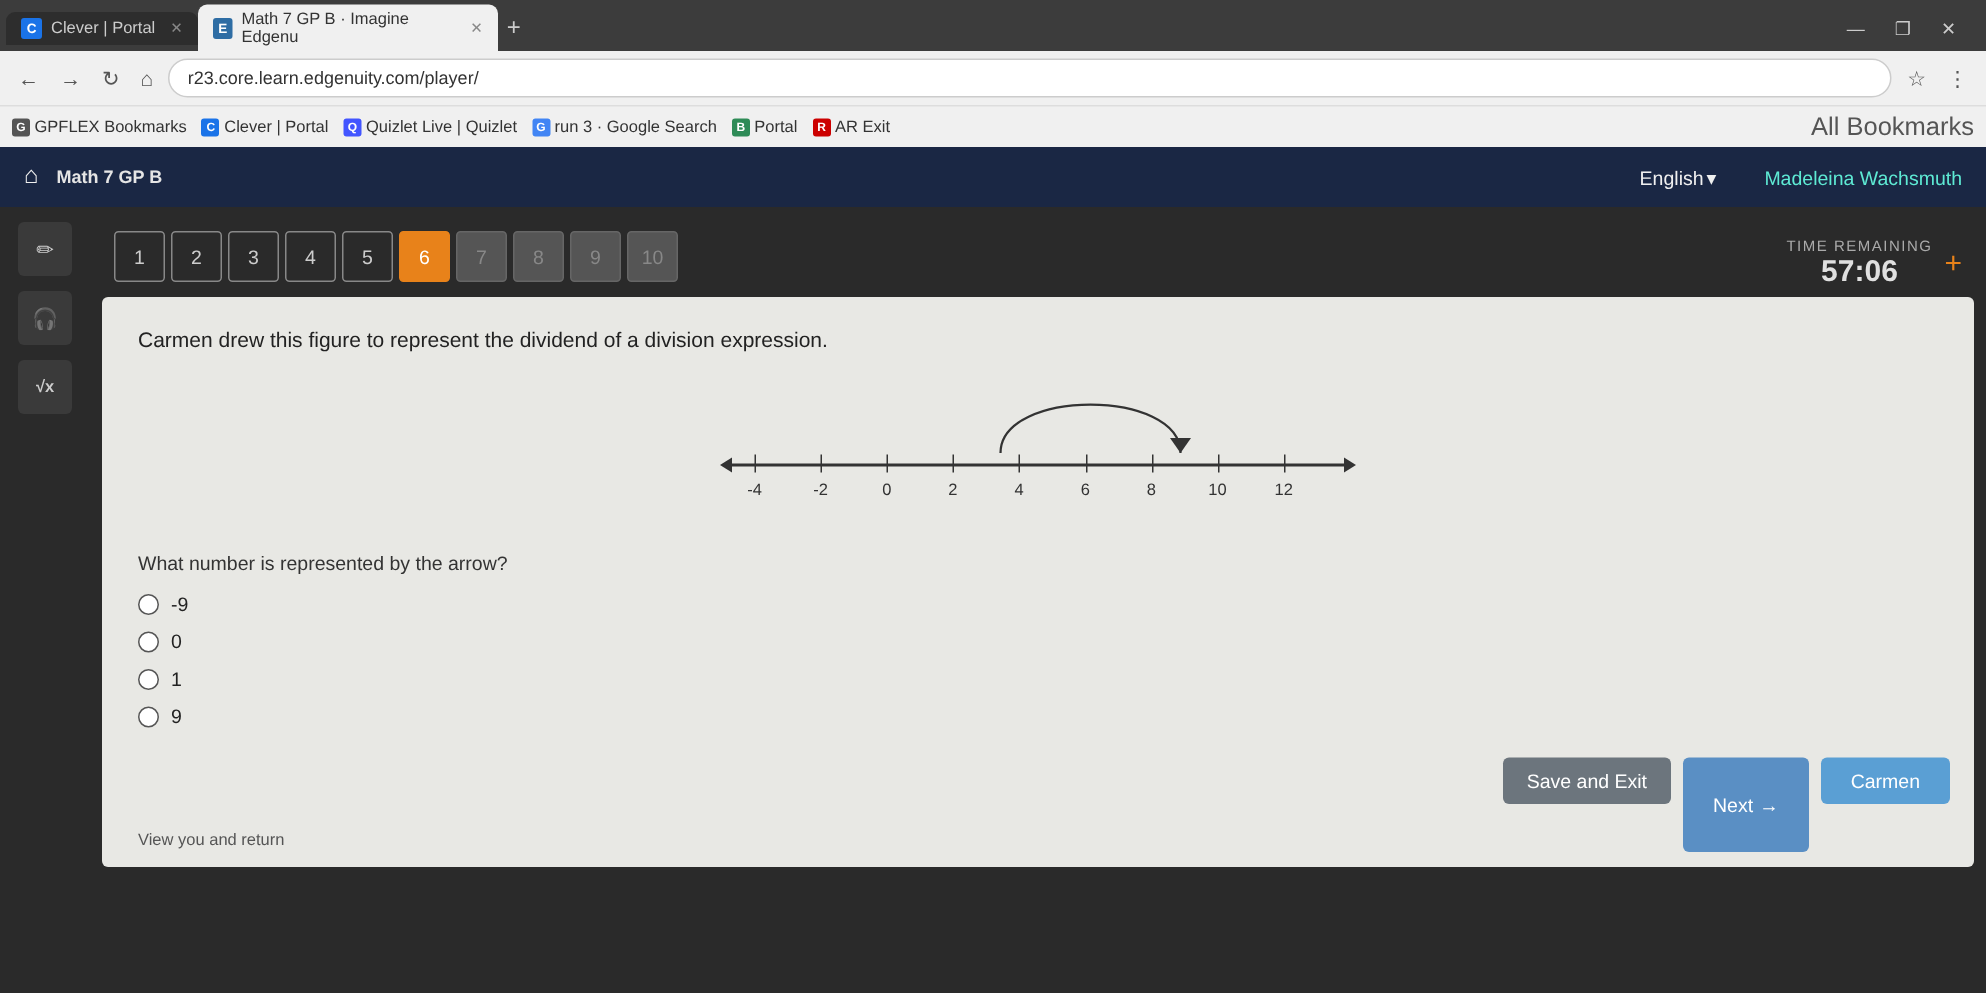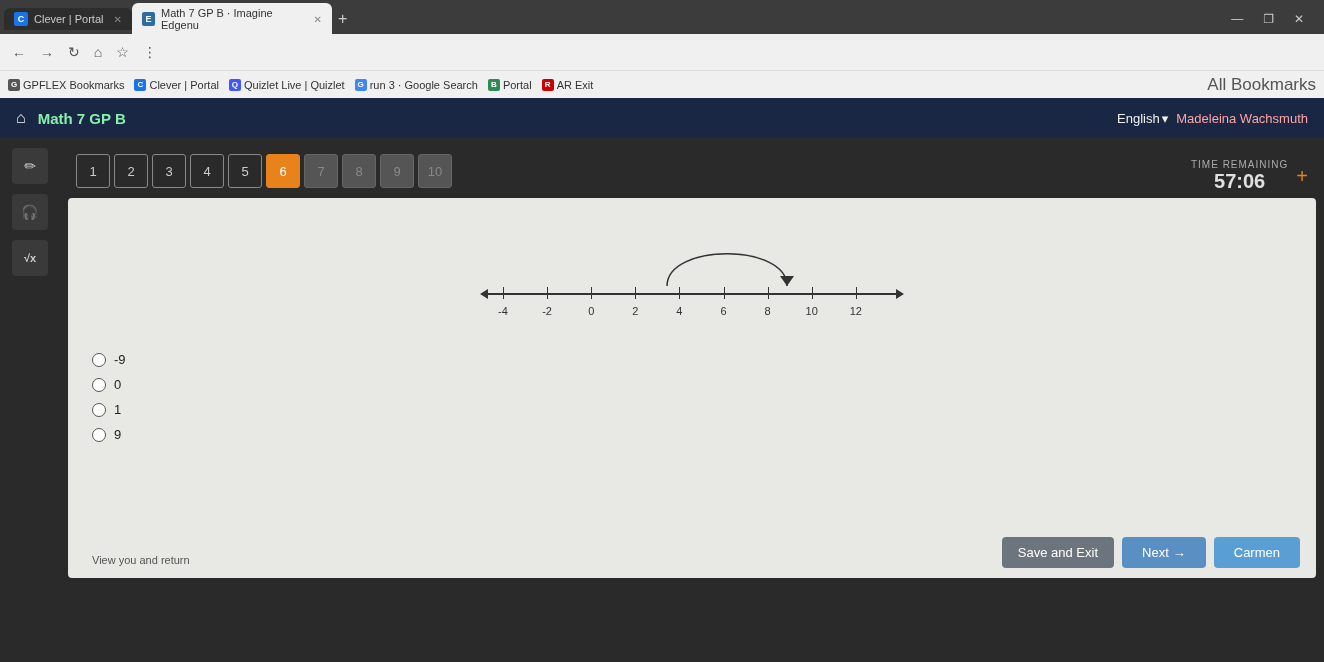--- a/index.html
+++ b/index.html
@@ -26,24 +26,24 @@
     .bookmark-icon { width: 12px; height: 12px; border-radius: 2px; display: inline-flex; align-items: center; justify-content: center; font-size: 8px; font-weight: bold; }
     .bk-clever { background: #1a73e8; color: white; }
     .bk-quizlet { background: #4255ff; color: white; }
     .bk-google { background: #4285f4; color: white; }
     .bk-bookmarks { margin-left: auto; color: #555; font-size: 17px; }
     .star-icon, .ext-icon { color: #555; font-size: 14px; padding: 0 4px; }
 
     
     .app-header { background: #1a2744; height: 40px; display: flex; align-items: center; padding: 0 16px; position: relative; }
     .app-header-home { color: #f0f0f0; font-size: 16px; margin-right: 12px; }
-    .app-title { color: #86efac; font-size: 15px; font-weight: 600; }
+    .app-title { color: #e5e5e5; font-size: 12px; font-weight: 600; }
     .app-header-right { margin-left: auto; display: flex; align-items: center; gap: 8px; font-size: 13px; color: #f0f0f0; }
     .language-select { color: #f0f0f0; font-size: 13px; background: transparent; border: none; cursor: pointer; display: flex; align-items: center; gap: 2px; }
-    .user-name { color: #fca5a5; font-size: 13px; }
+    .user-name { color: #5eead4; font-size: 13px; margin-left: 24px; }
 
     
     .main-area { display: flex; height: calc(662px - 34px - 36px - 28px - 40px); background: #2a2a2a; }
 
     
     .left-toolbar { width: 60px; background: #2a2a2a; display: flex; flex-direction: column; align-items: center; padding-top: 10px; gap: 10px; }
     .tool-btn { width: 36px; height: 36px; background: #3a3a3a; border-radius: 4px; display: flex; align-items: center; justify-content: center; color: #ccc; font-size: 14px; cursor: pointer; }
 
     
     .question-container { flex: 1; background: #2a2a2a; padding: 8px; }
@@ -73,21 +73,21 @@
     
     .arc-svg { position: absolute; top: 0; left: 10px; right: 10px; width: 420px; height: 55px; }
 
     
     .answer-choices { margin-top: 10px; }
     .answer-label { font-size: 13px; color: #333; margin-bottom: 12px; }
     .choice { display: flex; align-items: center; gap: 8px; margin-bottom: 10px; cursor: pointer; }
     .radio-circle { width: 14px; height: 14px; border-radius: 50%; border: 1.5px solid #555; background: white; flex-shrink: 0; }
     .choice-text { font-size: 13px; color: #222; }
     .save-exit-btn { background: #6c757d; color: white; border: none; padding: 8px 16px; border-radius: 4px; font-size: 13px; cursor: pointer; }
-    .next-btn { background: #5a8fc4; color: white; border: none; padding: 8px 20px; border-radius: 4px; font-size: 13px; cursor: pointer; display: flex; align-items: center; gap: 4px; }
+    .next-btn { background: #5a8fc4; color: white; border: none; padding: 24px 20px; border-radius: 4px; font-size: 13px; cursor: pointer; display: flex; align-items: center; gap: 4px; }
     .submit-btn { background: #5a9fd4; color: white; border: none; padding: 8px 20px; border-radius: 4px; font-size: 13px; cursor: pointer; }
     .bottom-link { font-size: 11px; color: #555; cursor: pointer; margin-top: 4px; }
 
     .header-questions-row { display: flex; align-items: center; padding: 8px 8px 0; }
   </style>
 </head>
 <body>
 
 <div class="browser-chrome">
   <div class="tab-bar">
@@ -107,20 +107,23 @@
       <span class="win-btn">❐</span>
       <span class="win-btn">✕</span>
     </div>
   </div>
 
   <div class="address-bar-row">
     <button class="nav-btn">←</button>
     <button class="nav-btn">→</button>
     <button class="nav-btn">↻</button>
     <button class="nav-btn">⌂</button>
+    <div class="address-bar">
+      <span>r23.core.learn.edgenuity.com/player/</span>
+    </div>
     <span class="star-icon">☆</span>
     <span class="ext-icon">⋮</span>
   </div>
 
   <div class="bookmarks-bar">
     <div class="bookmark-item">
       <span class="bookmark-icon" style="background:#555;color:white;">G</span>
       <span>GPFLEX Bookmarks</span>
     </div>
     <div class="bookmark-item">
@@ -211,20 +214,21 @@
           </div>
       </div>
       <div class="timer-area">
         <div class="timer-label">TIME REMAINING</div>
         <div class="timer-value">57:06</div>
       </div>
       <span class="plus-btn">+</span>
     </div>
 
     <div class="question-card">
+      <p class="question-text">Carmen drew this figure to represent the dividend of a division expression.</p>
 
       <div class="number-line-container">
         <div class="number-line">
 
           <svg class="arc-svg" viewBox="0 0 420 55" xmlns="http://www.w3.org/2000/svg">
 
             <path d="M 185 48 C 185 5, 305 5, 305 48" stroke="#333" stroke-width="1.5" fill="none"></path>
 
             <polygon points="305,48 298,38 312,38" fill="#333"></polygon>
           </svg>
@@ -258,20 +262,21 @@
 
             <div class="nl-tick" style="left:78.5%"></div>
             <span class="nl-label" style="left:78.5%;top:12px;">10</span>
 
             <div class="nl-tick" style="left:89%"></div>
             <span class="nl-label" style="left:89%;top:12px;">12</span>
           </div>
         </div>
       </div>
 
+      <p class="answer-label">What number is represented by the arrow?</p>
 
       <div class="answer-choices">
         <div class="choice">
           <div class="radio-circle"></div>
           <span class="choice-text">-9</span>
         </div>
         <div class="choice">
           <div class="radio-circle"></div>
           <span class="choice-text">0</span>
         </div>

